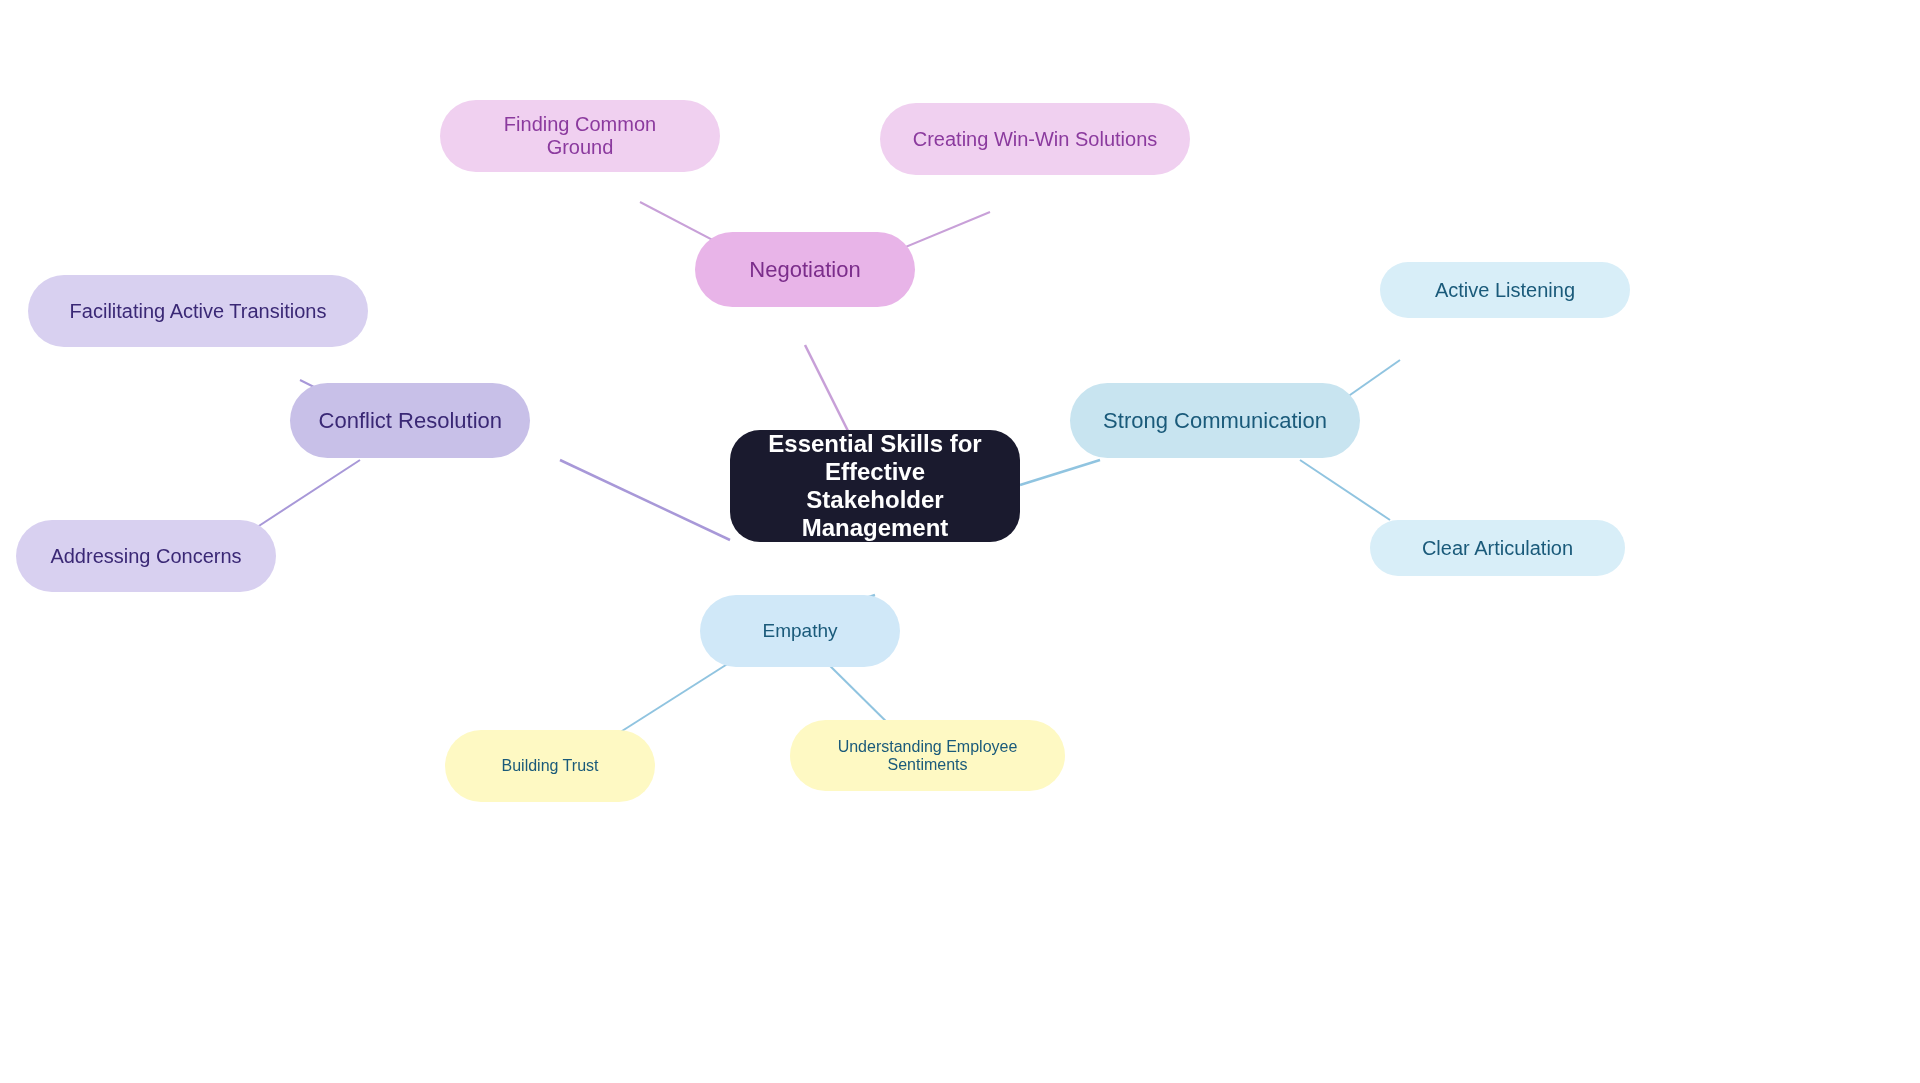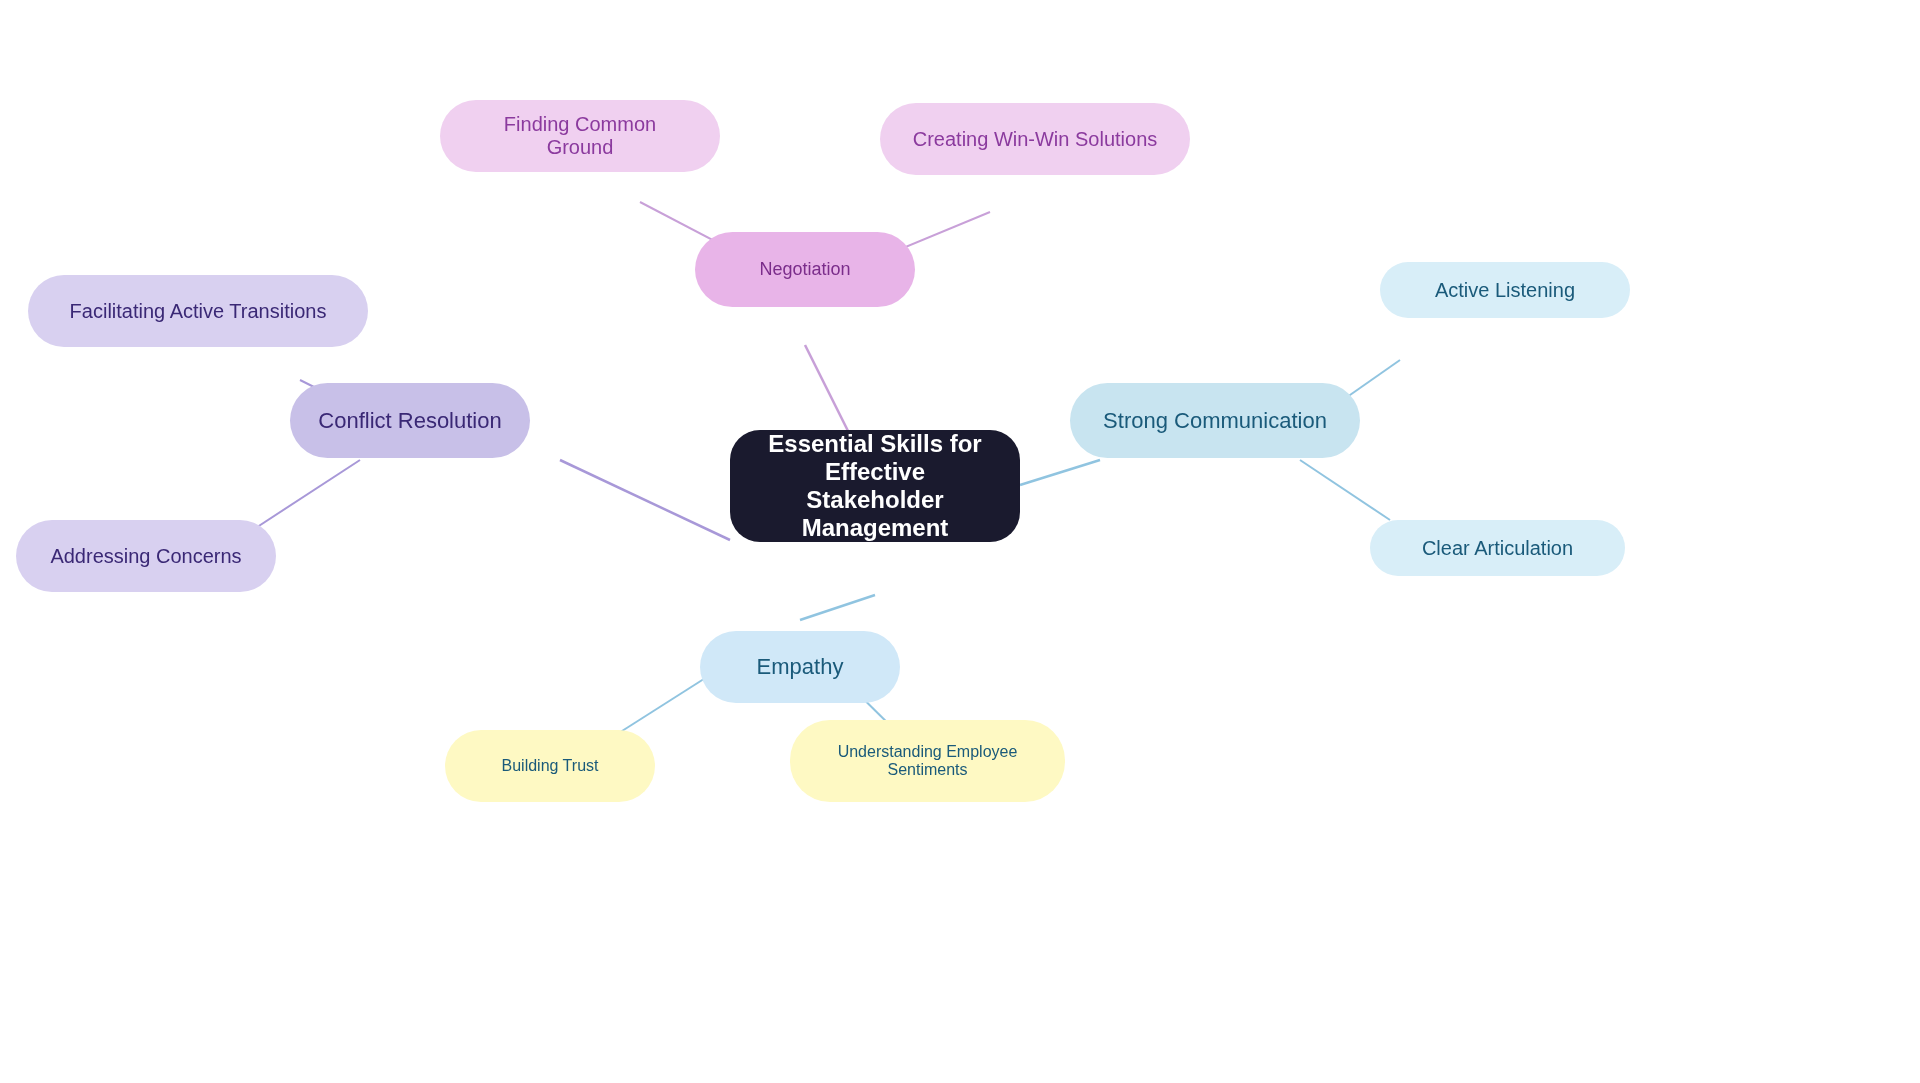--- a/index.html
+++ b/index.html
@@ -38,21 +38,21 @@
       border-radius: 30px;
       width: 290px;
       height: 110px;
     }
     .node-negotiation {
       background: #e8b4e8;
       color: #7b2d8b;
       border-radius: 40px;
       width: 220px;
       height: 75px;
-      font-size: 18px;
+      font-size: 22px;
     }
     .node-pink {
       background: #f0d0f0;
       color: #8b3a9e;
       border-radius: 40px;
       width: 270px;
       height: 72px;
       font-size: 20px;
     }
     .node-conflict {
@@ -86,22 +86,21 @@
       width: 250px;
       height: 56px;
       font-size: 20px;
     }
     .node-empathy {
       background: #d0e8f8;
       color: #1a5a7a;
       border-radius: 40px;
       width: 200px;
       height: 72px;
-      font-size: 22px;
-      margin-top: 36px;
+      font-size: 19px;
     }
     .node-lightblue {
       background: #fef9c3;
       color: #1a5a7a;
       border-radius: 40px;
       font-size: 16px;
     }
   </style>
 </head>
 <body>
@@ -143,21 +142,21 @@
 </div>
 
 <div class="node node-pink" style="left: 440px; top: 100px; width: 280px; justify-content: flex-end;">
   <span>Finding Common Ground</span>
 </div>
 
 <div class="node node-pink" style="left: 880px; top: 103px; width: 310px;">
   <span>Creating Win-Win Solutions</span>
 </div>
 
-<div class="node node-conflict" style="left: 290px; top: 383px;">
+<div class="node node-conflict" style="left: 290px; top: 383px; justify-content: flex-end;">
   <span>Conflict Resolution</span>
 </div>
 
 <div class="node node-purple" style="left: 28px; top: 275px; width: 340px;">
   <span>Facilitating Active Transitions</span>
 </div>
 
 <div class="node node-purple" style="left: 16px; top: 520px; width: 260px;">
   <span>Addressing Concerns</span>
 </div>
@@ -175,16 +174,16 @@
 </div>
 
 <div class="node node-empathy" style="left: 700px; top: 595px;">
   <span>Empathy</span>
 </div>
 
 <div class="node node-lightblue" style="left: 445px; top: 730px; width: 210px; height: 72px;">
   <span>Building Trust</span>
 </div>
 
-<div class="node node-lightblue" style="left: 790px; top: 720px; width: 275px; height: 82px; justify-content: center;">
+<div class="node node-lightblue" style="left: 790px; top: 720px; width: 275px; height: 71px; justify-content: center;">
   <span>Understanding Employee
 Sentiments</span>
 </div>
 
 </body></html>

